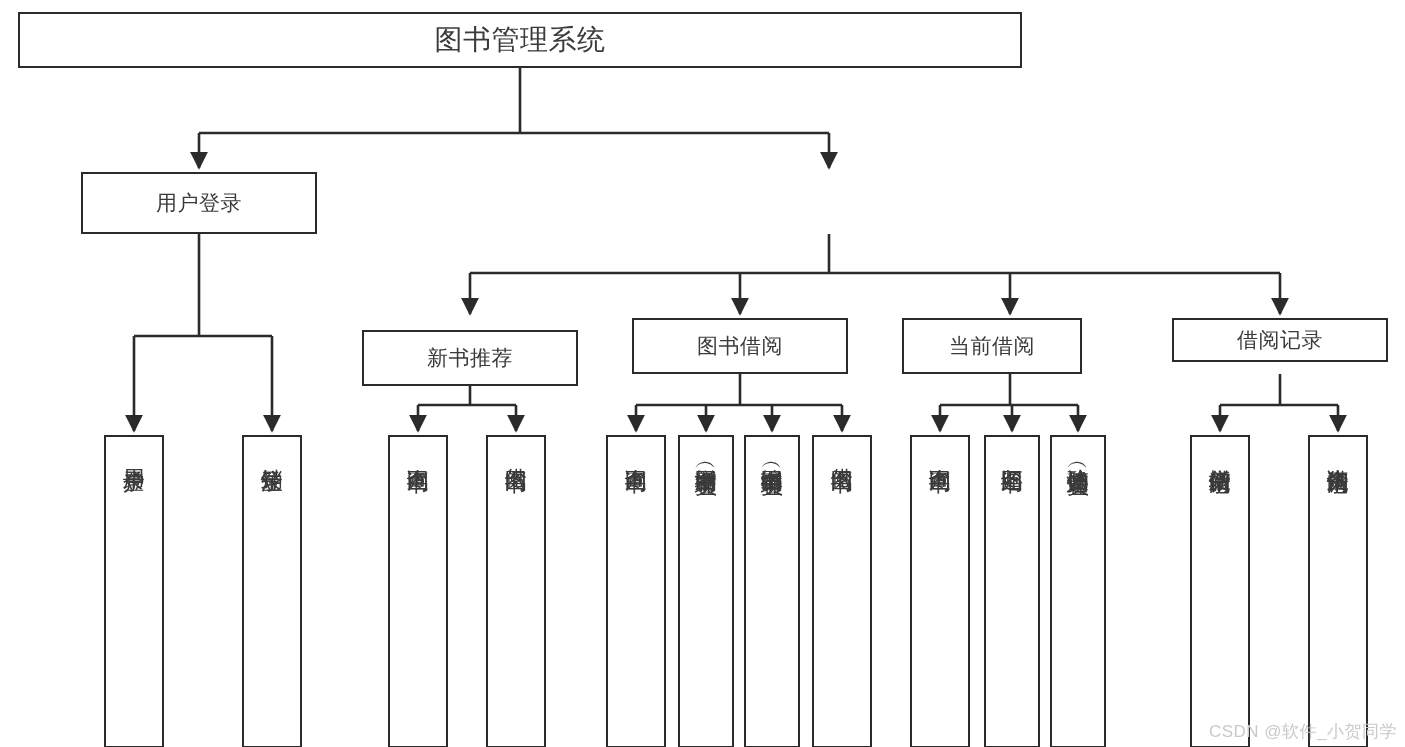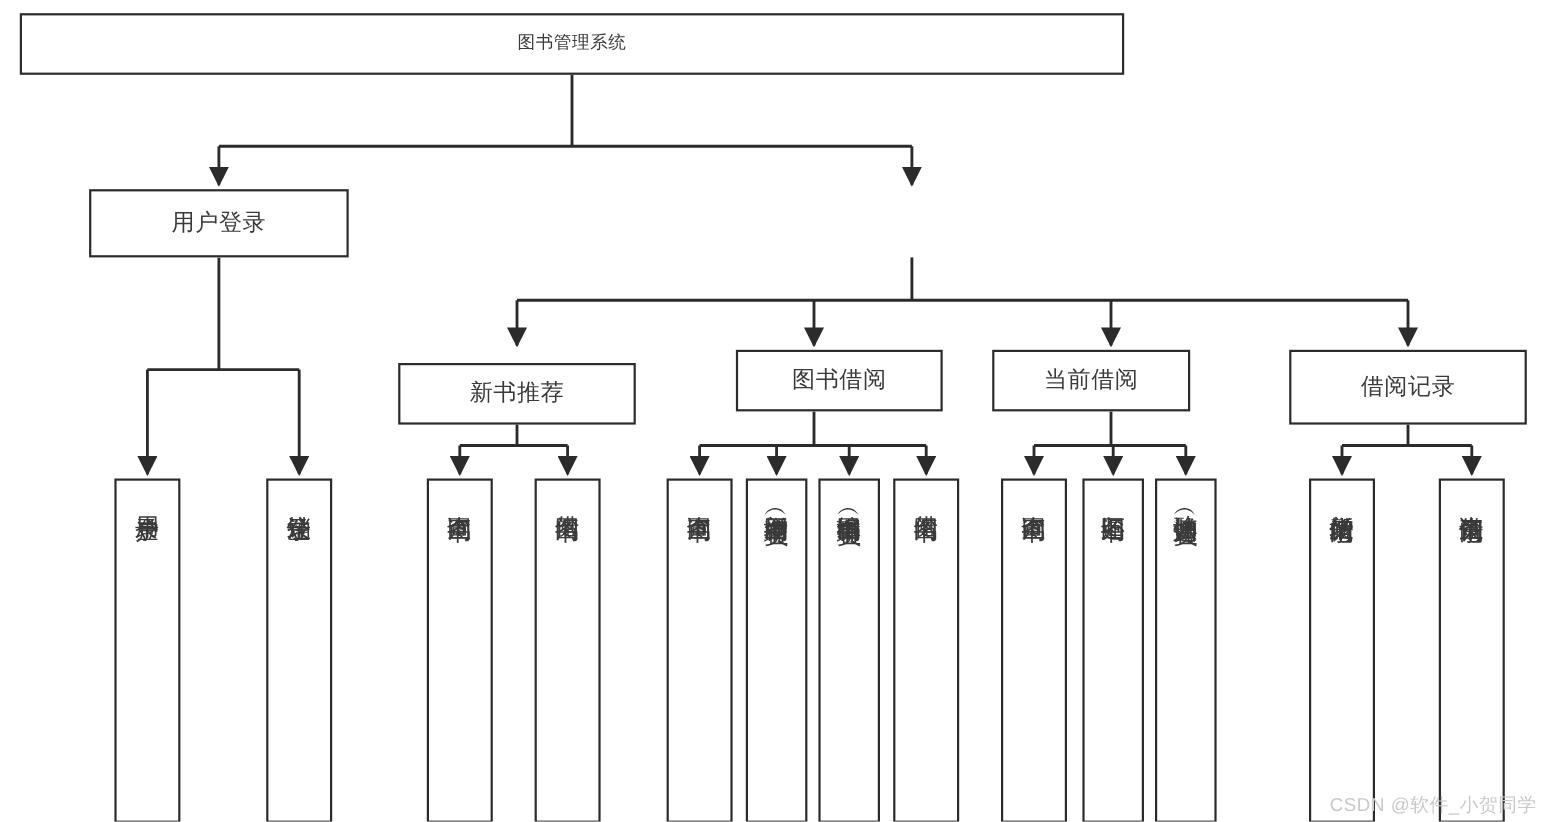--- a/index.html
+++ b/index.html
@@ -35,21 +35,21 @@
     justify-content: center;
     color: #3b3b3b;
   }
   .node .label {
     font-size: 21px;
     line-height: 1.15;
     letter-spacing: 0.5px;
     color: #3a3a3a;
     white-space: nowrap;
   }
-  .node.root .label { font-size: 16px; }
+  .node.root .label { font-size: 28px; }
   .node.leaf {
     align-items: flex-start;
     justify-content: center;
     padding-top: 14px;
   }
   .node.leaf .label {
     writing-mode: vertical-rl;
     text-orientation: upright;
     font-size: 22px;
     line-height: 1.06;
@@ -126,27 +126,27 @@
     <span class="label">图书管理系统</span>
   </div>
 
   <div class="node" style="left:81px; top:172px; width:236px; height:62px;">
     <span class="label">用户登录</span>
   </div>
 
   <div class="node" style="left:362px; top:330px; width:216px; height:56px;">
     <span class="label">新书推荐</span>
   </div>
-  <div class="node" style="left:669px; top:318px; width:188px; height:56px;">
+  <div class="node" style="left:632px; top:318px; width:216px; height:56px;">
     <span class="label">图书借阅</span>
   </div>
   <div class="node" style="left:902px; top:318px; width:180px; height:56px;">
     <span class="label">当前借阅</span>
   </div>
-  <div class="node" style="left:1172px; top:318px; width:216px; height:68px;">
+  <div class="node" style="left:1172px; top:318px; width:216px; height:44px;">
     <span class="label">借阅记录</span>
   </div>
 
   <div class="node leaf" style="left:104px; top:435px; width:60px; height:313px;">
     <span class="label">用户登录</span>
   </div>
   <div class="node leaf" style="left:242px; top:435px; width:60px; height:313px;">
     <span class="label">注销登录</span>
   </div>
 

